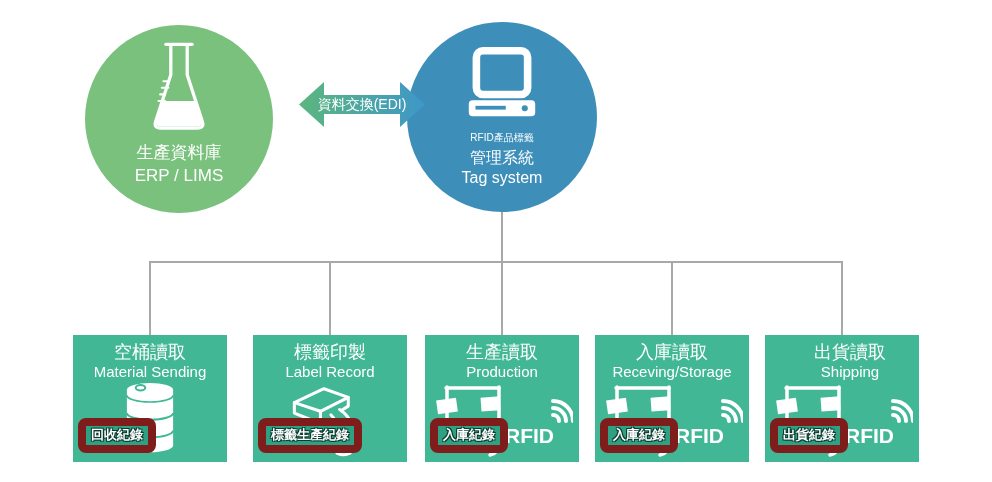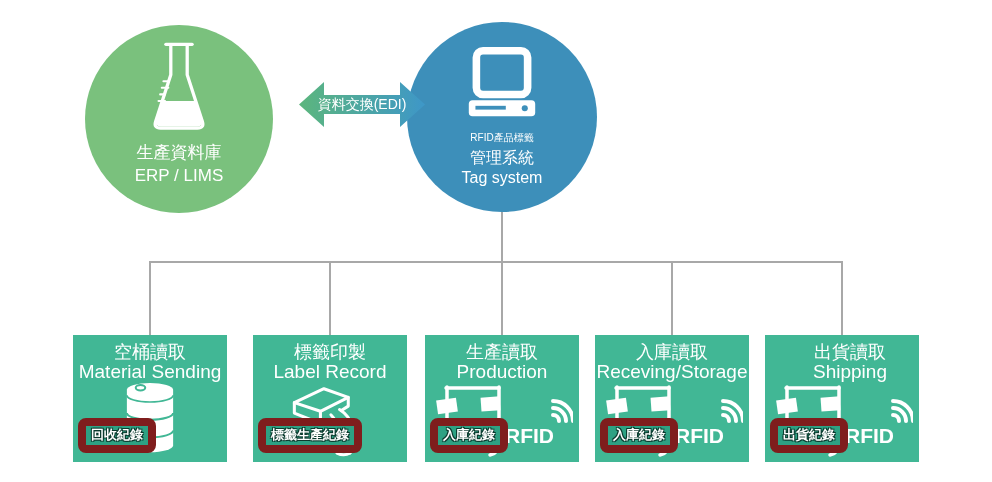--- a/index.html
+++ b/index.html
@@ -20,21 +20,21 @@
   .node.blue .t1 { font-size:10px; line-height:20px; margin-top:7px; }
   .node.blue .t2, .node.blue .t3 { font-size:16px; line-height:20px; }
 
   
   .edi-arrow { position:absolute; left:298px; top:80px; width:128px; height:49px; z-index:2; }
   .edi-arrow .edi-label { position:absolute; left:0; top:0; width:100%; height:100%; display:flex; align-items:center; justify-content:center; color:#fff; font-size:14px; padding-top:1px; }
 
   
   .station { position:absolute; top:335px; width:154px; height:127px; background:#41b795; color:#fff; text-align:center; z-index:1; }
   .station .station-title { font-size:18px; line-height:21px; margin-top:7px; }
-  .station .station-sub   { font-size:19px; line-height:18px; }
+  .station .station-sub   { font-size:15px; line-height:18px; }
   .station .center-icon { position:absolute; left:50%; transform:translateX(-50%); bottom:2px; }
   .station .gate-icon { position:absolute; left:8px; bottom:3px; }
   .badge { position:absolute; left:5px; bottom:9px; z-index:3; color:#fff; font-size:13px; font-weight:bold; line-height:16px; padding:1px 5px 2px; border:8px solid #7f1d1d; border-radius:8px; background:#2ea183; white-space:nowrap;
            text-shadow:-1px -1px 0 #0c3a2e, 1px -1px 0 #0c3a2e, -1px 1px 0 #0c3a2e, 1px 1px 0 #0c3a2e; }
   .s1 { left:73px; }  .s2 { left:253px; } .s3 { left:425px; } .s4 { left:595px; } .s5 { left:765px;padding-left:16px; }
 
   svg text.rfid-word { font-family:"Liberation Sans", sans-serif; font-weight:bold; font-size:21px; fill:#fff; }
 </style>
 </head>
 <body>

